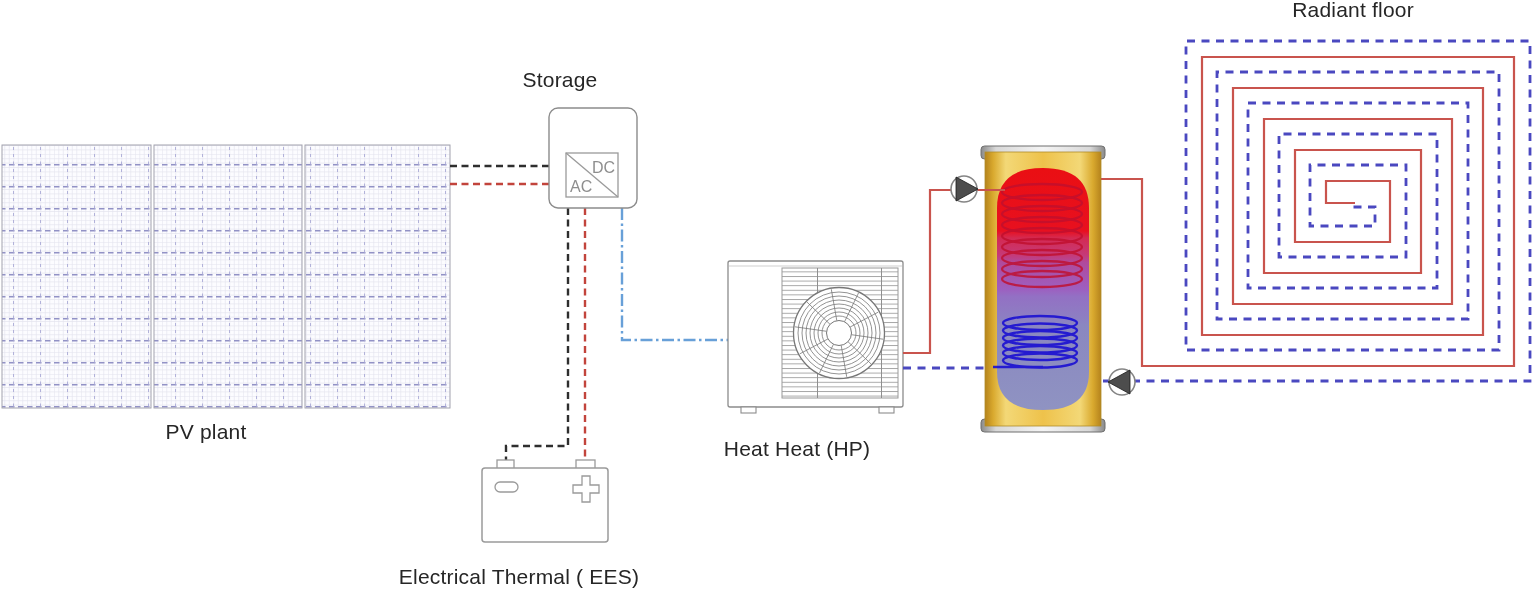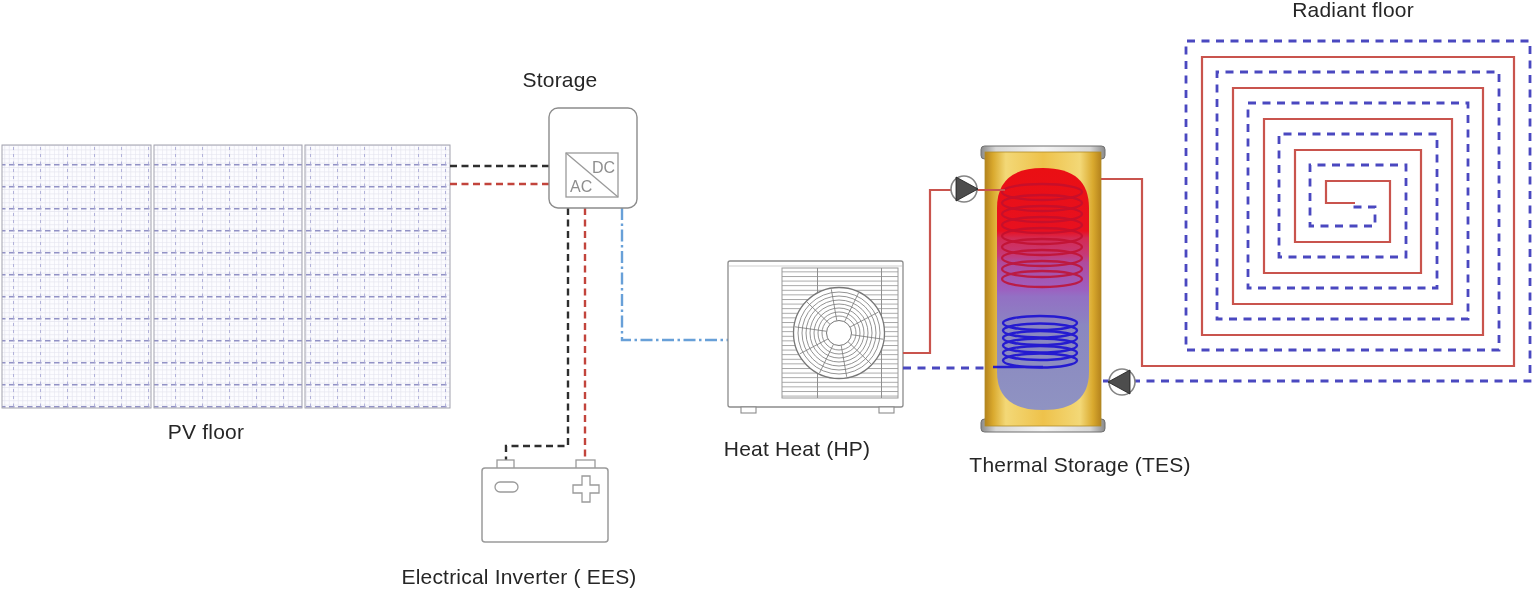--- a/index.html
+++ b/index.html
@@ -159,19 +159,18 @@
   <g>
     <circle cx="964" cy="189" r="13" fill="#fff" stroke="#858585" stroke-width="1.6"></circle>
     <polygon points="956,177 956,201 978,189" stroke="#1a1a1a" stroke-width="0.8" data-bind-attr="fill:colors.pump_fill" fill="#4d4d4d"></polygon>
   </g>
   <g>
     <circle cx="1122" cy="382" r="13" fill="#fff" stroke="#858585" stroke-width="1.6"></circle>
     <polygon points="1130,370 1130,394 1108,382" stroke="#1a1a1a" stroke-width="0.8" data-bind-attr="fill:colors.pump_fill" fill="#4d4d4d"></polygon>
   </g>
 </svg>
 
-<div class="lbl" style="left:206px;top:420px" data-bind="labels.pv_plant">PV floor</div>
+<div class="lbl" style="left:206px;top:420px" data-bind="labels.pv_plant">PV plant</div>
 <div class="lbl" style="left:560px;top:68px" data-bind="labels.inverter">Storage</div>
-<div class="lbl" style="left:519px;top:565px" data-bind="labels.electrical_storage">Electrical Inverter ( EES)</div>
+<div class="lbl" style="left:519px;top:565px" data-bind="labels.electrical_storage">Electrical Thermal ( EES)</div>
 <div class="lbl" style="left:797px;top:437px" data-bind="labels.heat_pump">Heat Heat (HP)</div>
-<div class="lbl" style="left:1080px;top:453px" data-bind="labels.thermal_storage">Thermal Storage (TES)</div>
 <div class="lbl" style="left:1353px;top:-2px" data-bind="labels.radiant_floor">Radiant floor</div>
 </div>
 
 </body></html>

